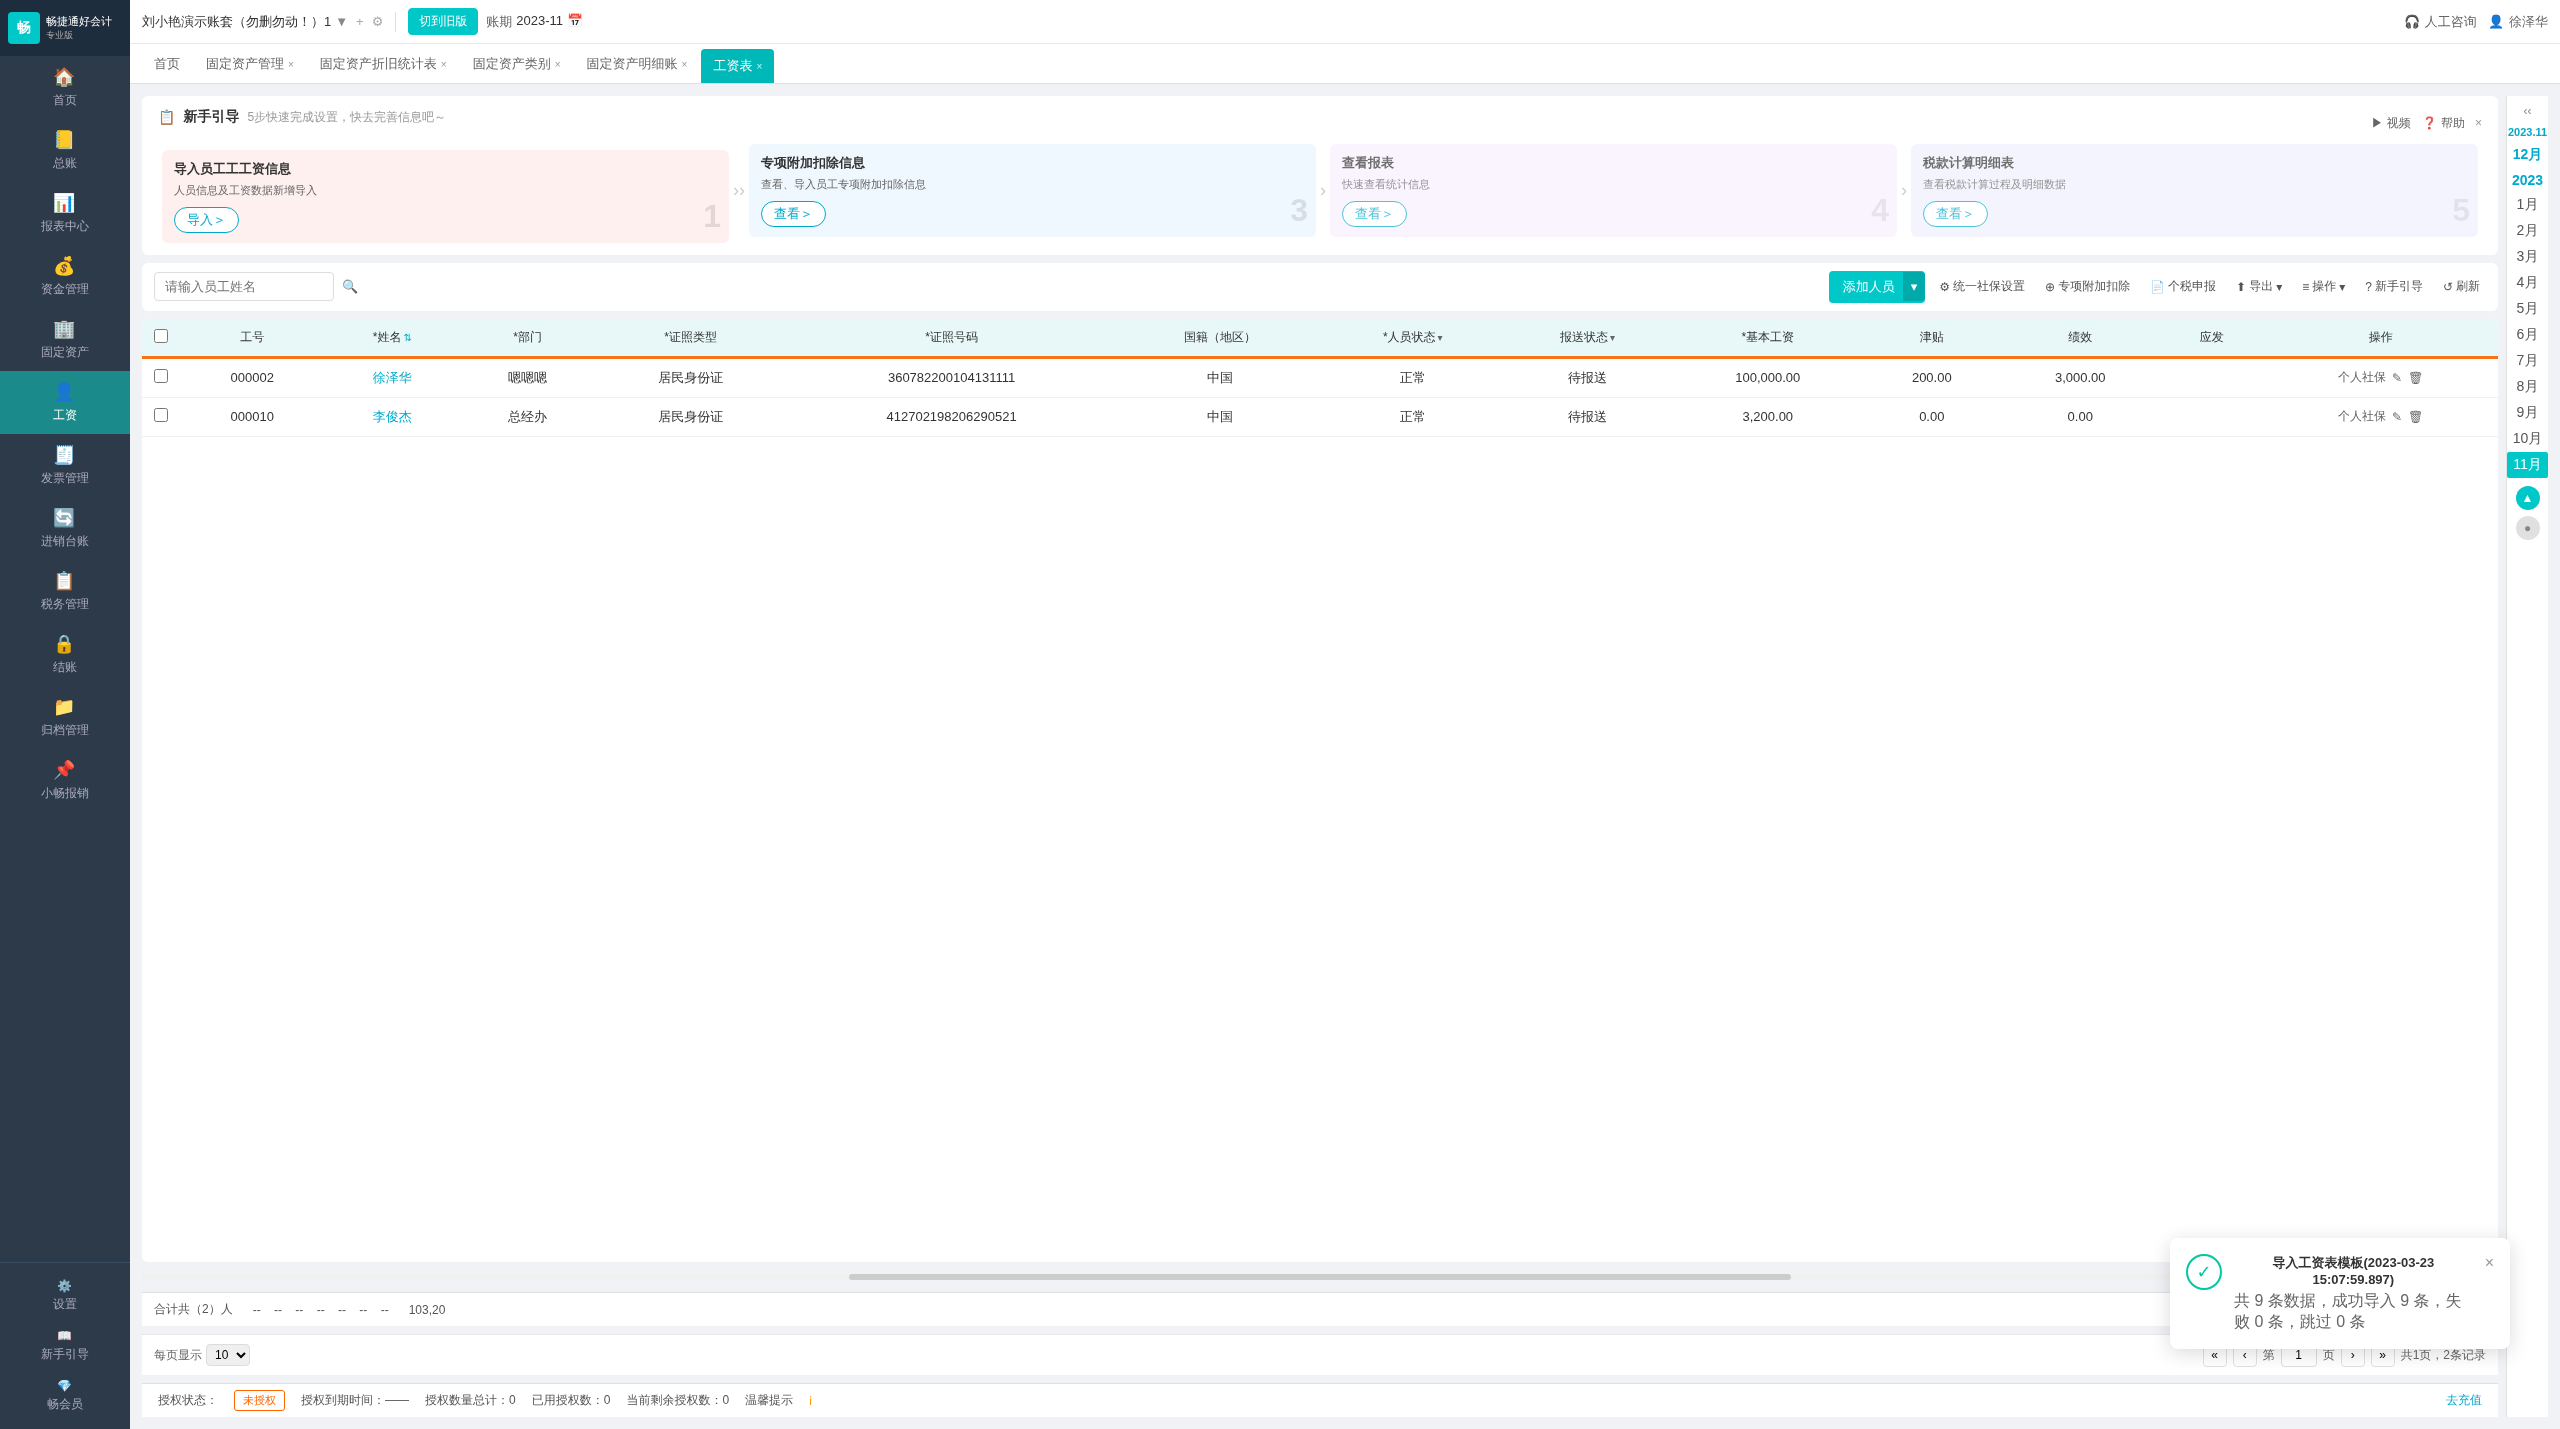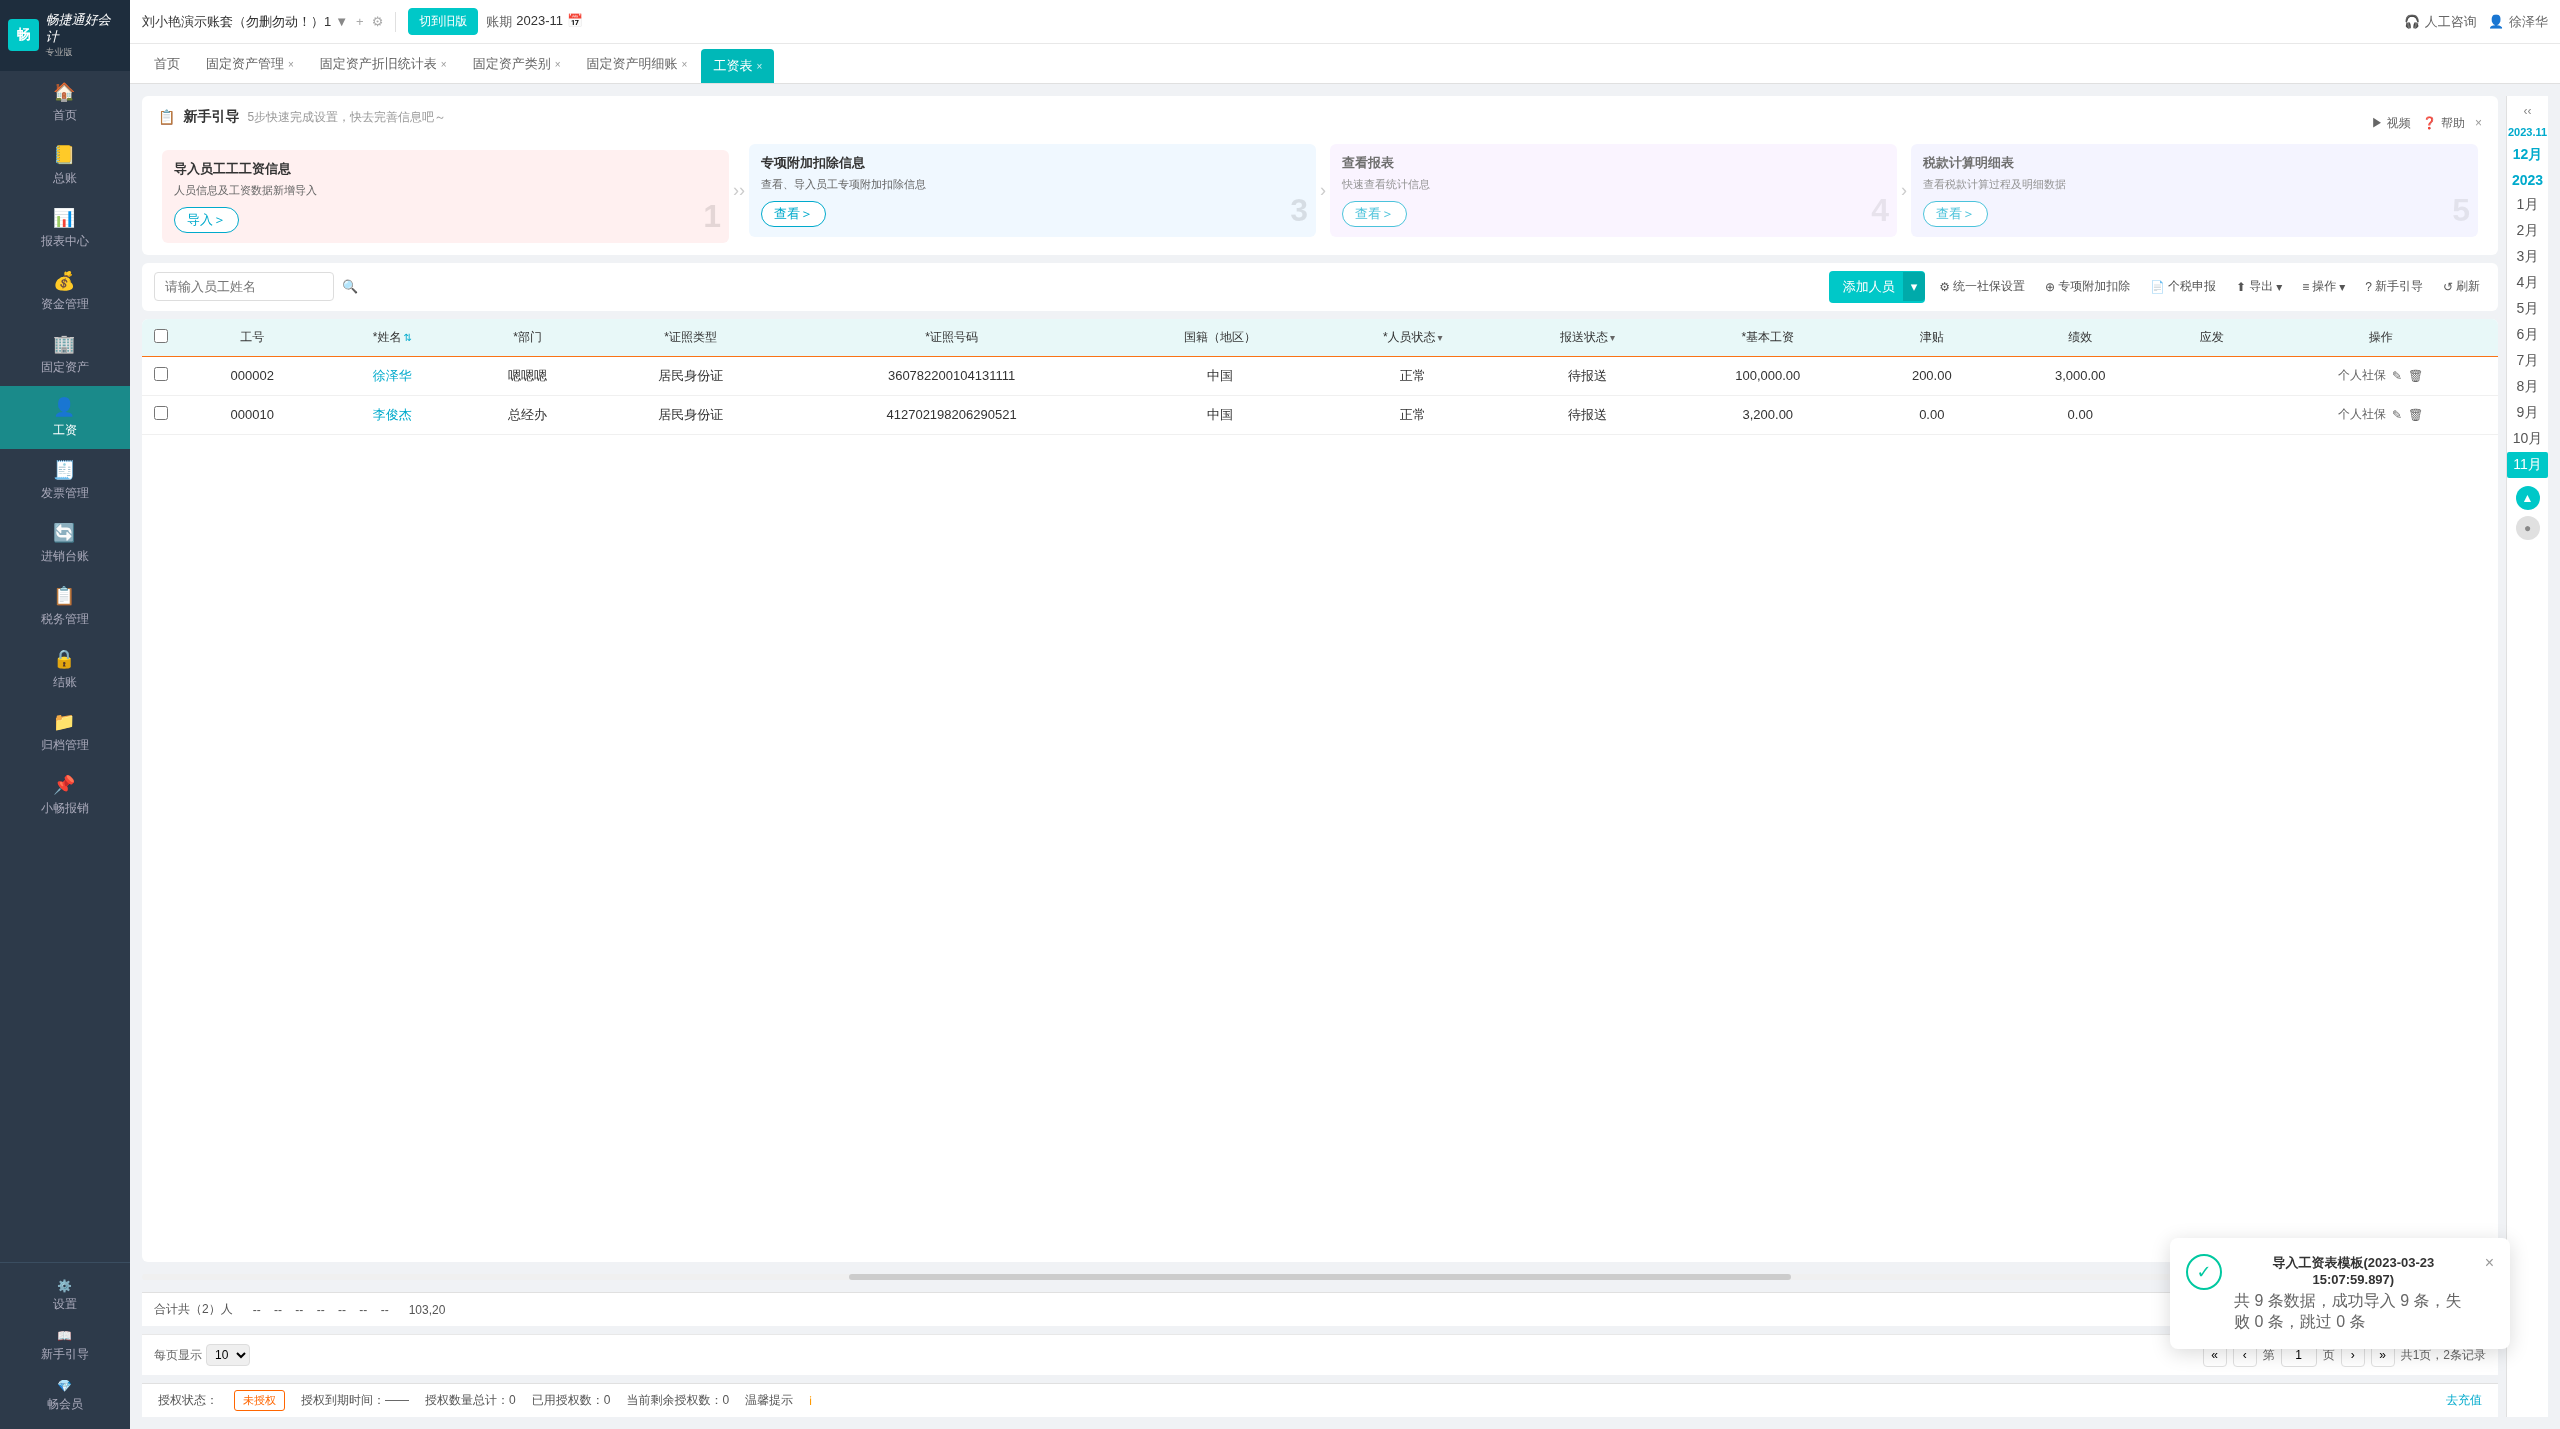--- a/index.html
+++ b/index.html
@@ -5,21 +5,21 @@
     * { box-sizing: border-box; margin: 0; padding: 0; }
     body { font-family: 'Microsoft YaHei', Arial, sans-serif; font-size: 13px; background: #f0f2f5; color: #333; overflow: hidden; }
 
     
     .app-container { display: flex; height: 100vh; width: 100%; }
 
     
     .sidebar { width: 130px; background: #2d3a4a; display: flex; flex-direction: column; flex-shrink: 0; }
     .sidebar-logo { padding: 12px 8px; background: #1e2d3d; display: flex; align-items: center; gap: 6px; }
     .sidebar-logo-icon { width: 32px; height: 32px; background: #00c8c8; border-radius: 4px; display: flex; align-items: center; justify-content: center; color: white; font-size: 14px; font-weight: bold; }
-    .sidebar-logo-text { color: white; font-size: 13px; line-height: 1.3; font-style: italic; }
+    .sidebar-logo-text { color: white; font-size: 11px; line-height: 1.3; }
     .sidebar-logo-badge { color: #aaa; font-size: 9px; }
     .sidebar-item { display: flex; flex-direction: column; align-items: center; padding: 10px 0; cursor: pointer; color: #aab; font-size: 12px; gap: 4px; transition: background 0.2s; }
     .sidebar-item.active { background: #1a8a8a; color: white; }
     .sidebar-item-icon { font-size: 18px; }
     .sidebar-bottom { margin-top: auto; padding: 8px 0; border-top: 1px solid #3a4d60; }
     .sidebar-bottom-item { display: flex; flex-direction: column; align-items: center; padding: 8px 0; cursor: pointer; color: #aab; font-size: 12px; gap: 3px; }
 
     
     .main-content { flex: 1; display: flex; flex-direction: column; overflow: hidden; }
 
@@ -72,21 +72,21 @@
     .search-icon { color: #aaa; }
     .toolbar-right { margin-left: auto; display: flex; align-items: center; gap: 8px; }
     .add-btn { background: #00c8c8; color: white; border: none; border-radius: 4px; padding: 7px 14px; font-size: 13px; cursor: pointer; display: flex; align-items: center; gap: 4px; }
     .add-btn-arrow { background: #00aaaa; padding: 7px 8px; margin: -7px -14px -7px 4px; border-radius: 0 4px 4px 0; }
     .toolbar-action { display: flex; align-items: center; gap: 3px; font-size: 12px; color: #555; cursor: pointer; padding: 5px 6px; border-radius: 4px; }
 
     
     .table-container { background: #fff; border-radius: 6px; flex: 1; overflow: auto; }
     table { width: 100%; border-collapse: collapse; font-size: 13px; }
     thead tr { background: #e8f8f8; }
-    th { padding: 10px 12px; text-align: center; font-weight: normal; color: #333; border-bottom: 1px solid #f97316; white-space: nowrap; font-size: 12px; }
+    th { padding: 10px 12px; text-align: center; font-weight: normal; color: #333; border-bottom: 3px solid #f97316; white-space: nowrap; font-size: 12px; }
     td { padding: 10px 12px; text-align: center; border-bottom: 1px solid #f0f0f0; color: #333; white-space: nowrap; }
     .link-text { color: #00aacc; cursor: pointer; }
     .checkbox-cell { width: 30px; }
     .cb { width: 14px; height: 14px; cursor: pointer; }
     .col-header-sort { display: inline-flex; align-items: center; gap: 2px; }
     .sort-icon { color: #00aacc; font-size: 10px; }
     .filter-icon { color: #666; font-size: 10px; }
     .operation-links { display: flex; align-items: center; justify-content: center; gap: 6px; }
     .op-link { color: #666; font-size: 12px; cursor: pointer; }
 

